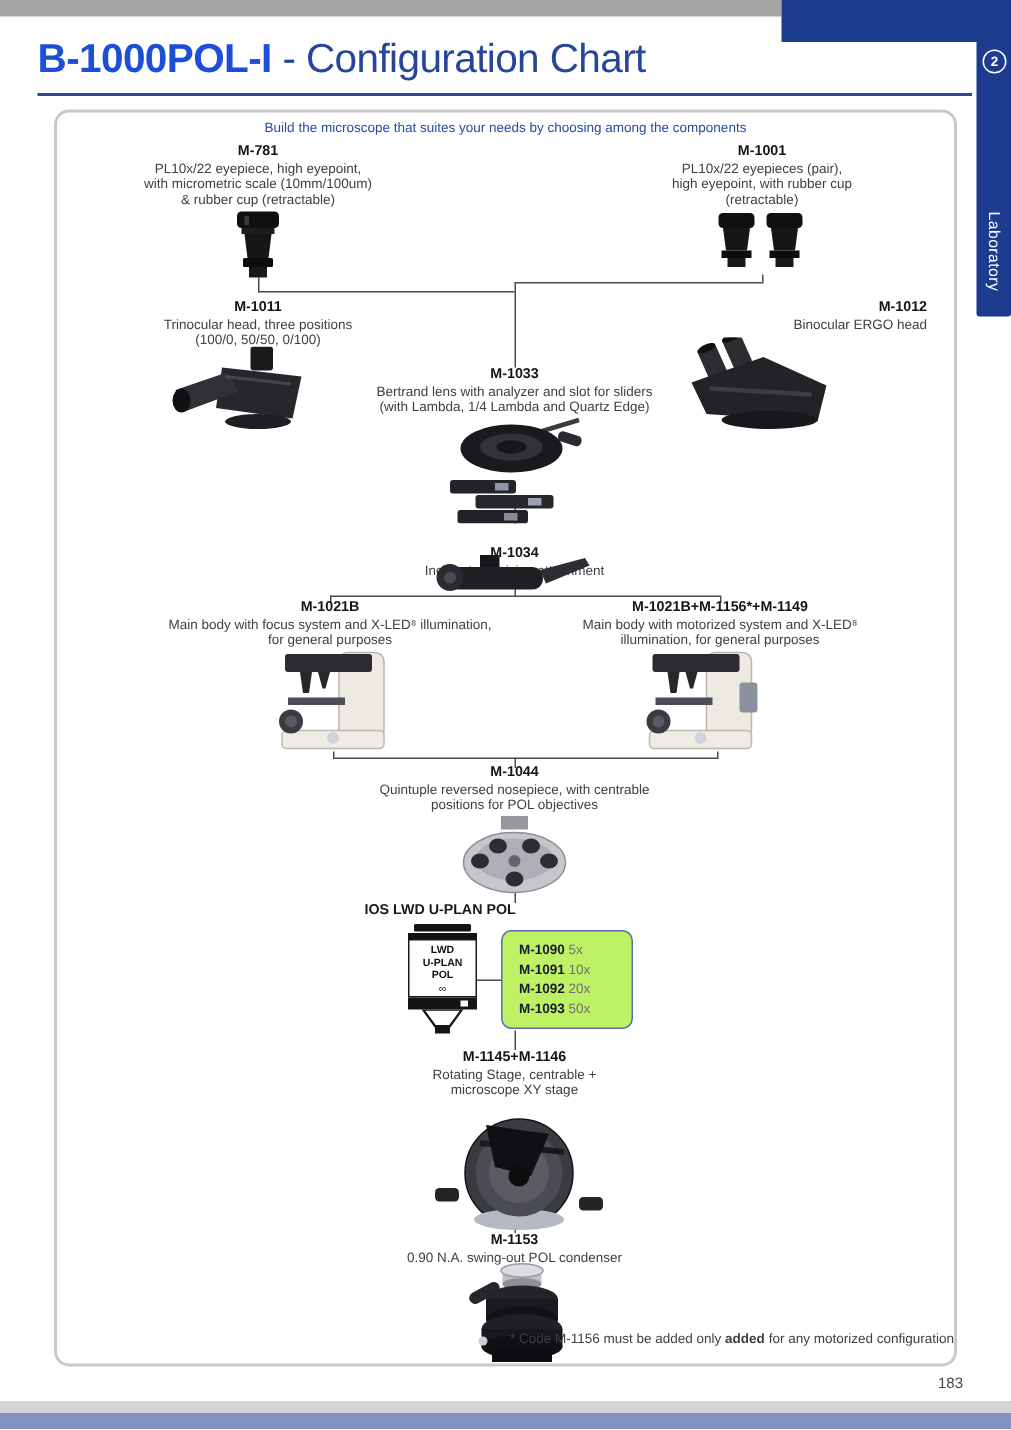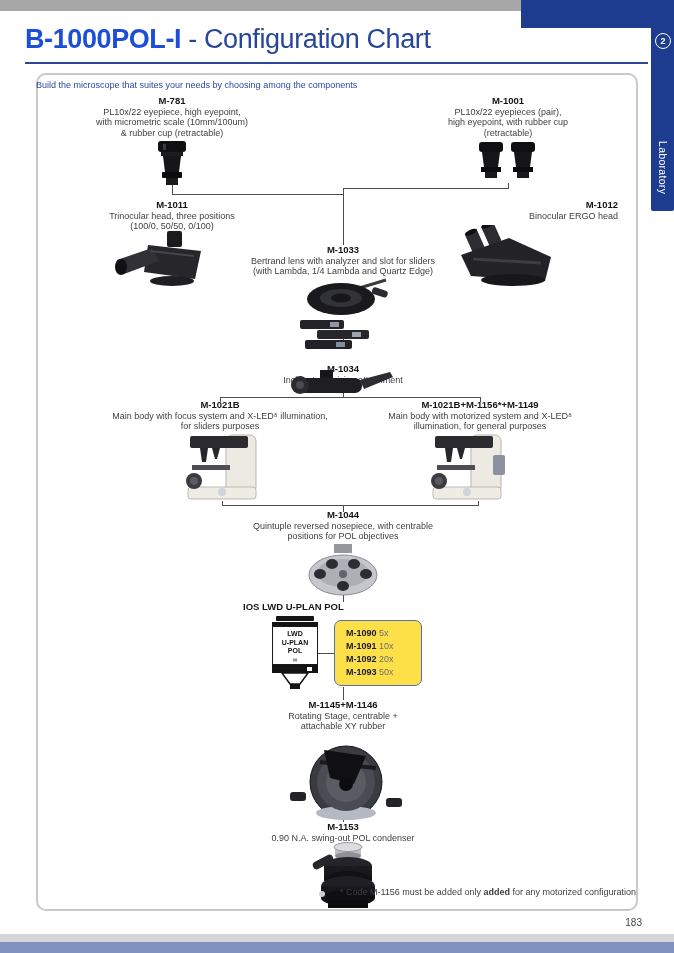--- a/index.html
+++ b/index.html
@@ -13,42 +13,42 @@
             color:#fff;font-size:9px;font-weight:bold;text-align:center;line-height:14px;}
   .tab-label{position:absolute;left:651px;top:28px;width:23px;height:176px;writing-mode:vertical-rl;
              display:flex;align-items:center;justify-content:flex-end;padding-bottom:10px;box-sizing:border-box;
              color:#fff;font-size:10.5px;letter-spacing:.3px;}
   .title{position:absolute;left:25px;top:24px;font-size:27px;color:#274699;letter-spacing:-.4px;white-space:nowrap;}
   .title .tb{font-weight:bold;color:#1d4ed8;}
   .title-rule{position:absolute;left:25px;top:62px;width:623px;height:2px;background:#2a4896;}
   
   .content-box{position:absolute;left:36px;top:73px;width:602px;height:838px;border:2px solid #c9c9c9;
                border-radius:10px;background:#fff;box-sizing:border-box;}
-  .intro{position:absolute;left:36px;top:80px;width:602px;text-align:left;font-size:9px;color:#2b4aa0;}
+  .intro{position:absolute;left:36px;top:80px;width:602px;text-align:center;font-size:9px;color:#2b4aa0;}
   
   .node{position:absolute;text-align:center;font-size:9px;line-height:10.5px;color:#3f3f3f;}
   .node .code{font-weight:bold;font-size:9.5px;color:#141414;}
   
   .hline,.vline{position:absolute;background:#4c4c4c;}
   .hline{height:1px;}
   .vline{width:1px;}
   .photo{position:absolute;}
   
   .ios-heading{position:absolute;left:243px;top:601px;width:200px;
                font-size:9.5px;font-weight:bold;color:#18181a;}
   .objective{position:absolute;left:272px;top:616px;width:46px;}
   .obj-cap{height:5px;margin:0 4px;background:#141414;border-radius:1px;}
   .obj-flange{height:4px;background:#141414;margin-top:1px;}
   .obj-body{border:1.5px solid #1a1a1a;background:#fff;text-align:center;padding:3px 0 1px;}
   .obj-line{font-size:7px;font-weight:bold;line-height:8.5px;color:#111;}
   .obj-inf{font-size:7px;line-height:7px;color:#111;}
   .obj-band{height:8px;background:#141414;position:relative;}
   .obj-notch{position:absolute;right:6px;top:2px;width:5px;height:4px;background:#fff;}
   .obj-box{position:absolute;left:334px;top:620px;width:88px;height:66px;border:1.5px solid #5070b0;
-           border-radius:7px;background:#fde047;box-sizing:border-box;padding:6px 0 0 11px;}
+           border-radius:7px;background:#bef264;box-sizing:border-box;padding:6px 0 0 11px;}
   .obj-row{font-size:9px;line-height:13px;white-space:nowrap;}
   .obj-code{font-weight:bold;color:#17172e;}
   .obj-mag{color:#6e6e74;}
   
   .footnote{position:absolute;left:280px;top:887px;width:356px;text-align:right;font-size:9px;color:#3f3f3f;}
   .page-num{position:absolute;left:596px;top:917px;width:46px;text-align:right;font-size:10px;color:#44444a;}
   .bottom-gray{position:absolute;left:0;top:934px;width:674px;height:8px;background:#d4d5d8;}
   .bottom-blue{position:absolute;left:0;top:942px;width:674px;height:11px;background:#8292c0;}
 </style>
 </head>
@@ -113,36 +113,36 @@
     <div>Bertrand lens with analyzer and slot for sliders</div>
     <div>(with Lambda, 1/4 Lambda and Quartz Edge)</div>
   </div>
   <div class="node" style="left:243px;top:353px;width:200px;margin-top:11px;">
     <div class="code">M-1034</div>
     <div>Incident polarizing attachment</div>
   </div>
   <div class="node" style="left:100px;top:400px;width:240px;">
     <div class="code">M-1021B</div>
     <div>Main body with focus system and X-LED⁸ illumination,</div>
-    <div>for sliders purposes</div>
+    <div>for general purposes</div>
   </div>
   <div class="node" style="left:360px;top:400px;width:240px;">
     <div class="code">M-1021B+M-1156*+M-1149</div>
     <div>Main body with motorized system and X-LED⁸</div>
     <div>illumination, for general purposes</div>
   </div>
   <div class="node" style="left:223px;top:510px;width:240px;">
     <div class="code">M-1044</div>
     <div>Quintuple reversed nosepiece, with centrable</div>
     <div>positions for POL objectives</div>
   </div>
   <div class="node" style="left:243px;top:700px;width:200px;text-align:center;">
     <div class="code">M-1145+M-1146</div>
     <div>Rotating Stage, centrable +</div>
-    <div>attachable XY rubber</div>
+    <div>microscope XY stage</div>
   </div>
   <div class="node" style="left:223px;top:822px;width:240px;">
     <div class="code">M-1153</div>
     <div>0.90 N.A. swing-out POL condenser</div>
   </div>
 
   <div class="photo" style="left:155px;top:140px;">
     <svg width="34" height="46">
         <rect x="3" y="1" width="28" height="11" rx="3" fill="#101012"></rect>
         <rect x="6" y="12" width="22" height="4" fill="#1d1d20"></rect>

